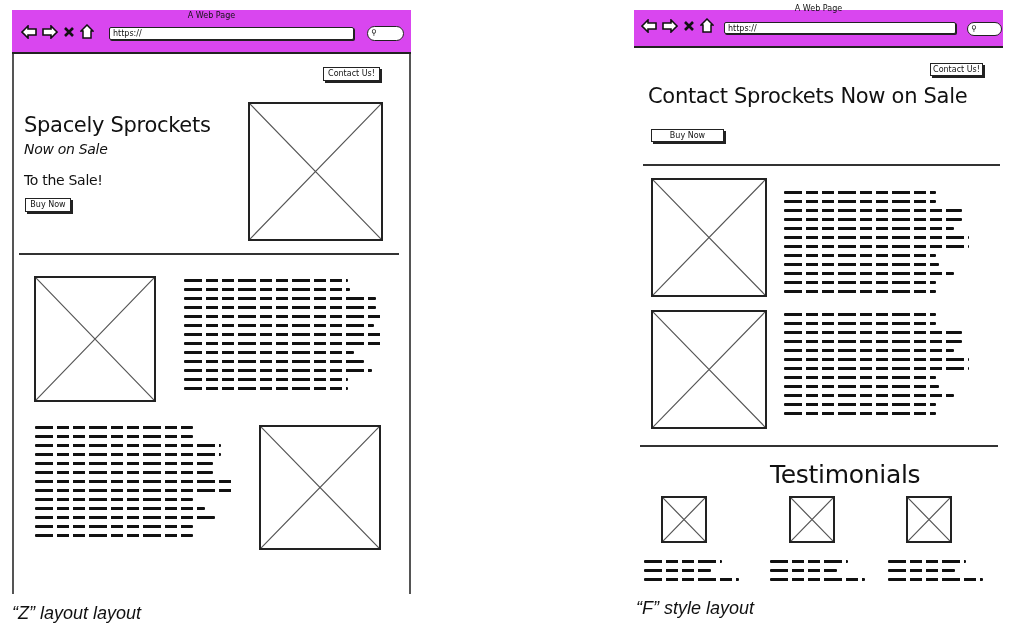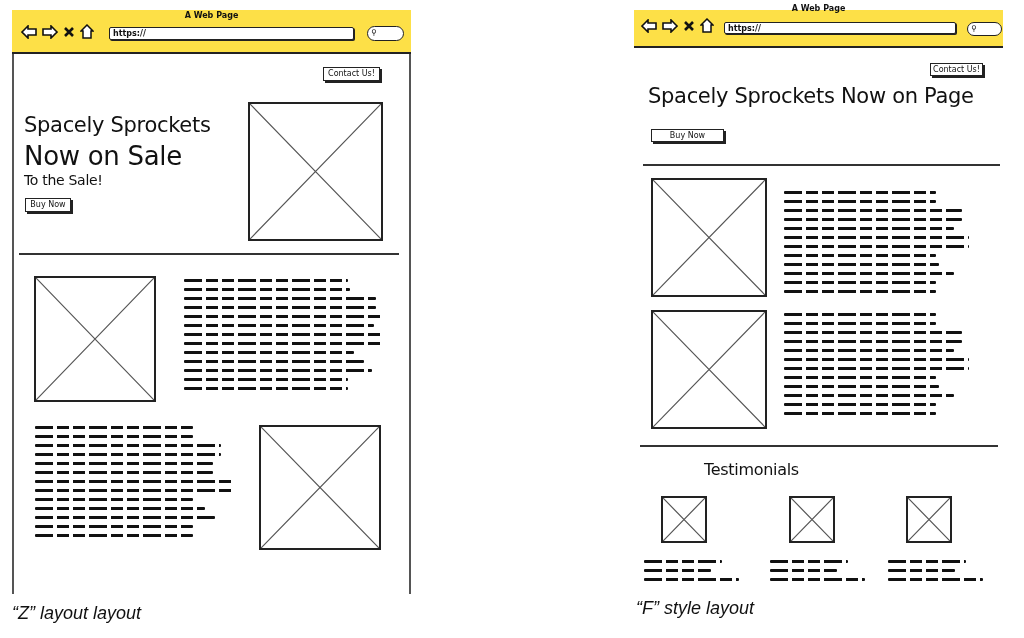--- a/index.html
+++ b/index.html
@@ -1,18 +1,18 @@
 <!DOCTYPE html>
 <html><head>
 <meta charset="utf-8">
 <style>
   html,body{margin:0;padding:0;background:#fff;}
   body{width:1024px;height:638px;position:relative;overflow:hidden;font-family:"DejaVu Sans",sans-serif;color:#111;}
   .wire{position:absolute;background:#fff;}
-  .chrome{position:absolute;left:0;top:0;background:#fde047;border-bottom:2px solid #222;font-weight:bold;}
+  .chrome{position:absolute;left:0;top:0;background:#d946ef;border-bottom:2px solid #222;}
   .chrome .title{position:absolute;left:0;right:0;text-align:center;font-size:8px;color:#111;}
   .navicons{position:absolute;display:flex;gap:5px;align-items:center;}
   .navicons svg{display:block;}
   .url{position:absolute;background:#fff;border:1.5px solid #222;border-radius:2px;font-size:8px;line-height:11px;padding-left:3px;box-sizing:border-box;box-shadow:1px 1px 0 #222;}
   .search{position:absolute;background:#fff;border:1.5px solid #222;border-radius:10px;box-sizing:border-box;}
   .search span{position:absolute;left:3px;top:1px;font-size:8px;}
   .btn{position:absolute;background:#fff;border:1.5px solid #222;box-shadow:2px 2px 0 #222;font-size:8px;text-align:center;box-sizing:border-box;line-height:12px;}
   .h1{position:absolute;font-family:"DejaVu Sans",sans-serif;font-weight:500;color:#111;letter-spacing:-0.3px;}
   .ph{position:absolute;border:2px solid #222;box-sizing:border-box;background:#fff;}
   .ph svg{position:absolute;left:0;top:0;width:100%;height:100%;}
@@ -44,21 +44,21 @@
     <div class="url" style="left:97px;top:17px;width:245px;height:13px;">https://</div>
     <div class="search" style="left:355px;top:16px;width:37px;height:15px;">
       <span>⚲</span>
     </div>
   </div>
   <div class="wire" style="left:12px;top:54px;width:399px;height:540px;border-left:2px solid #555;border-right:2px solid #555;box-sizing:border-box;"></div>
 
   <div class="btn" style="left:323px;top:67px;width:57px;height:14px;">Contact Us!</div>
 
   <div class="h1" style="left:24px;top:113px;font-size:21px;">Spacely Sprockets</div>
-  <div class="h1" style="left:24px;top:141px;font-size:26px;">Now on Sale</div>
+  <div class="h1" style="left:24px;top:141px;font-size:14px;font-style:italic;">Now on Sale</div>
   <div class="h1" style="left:24px;top:172px;font-size:14px;">To the Sale!</div>
   <div class="btn" style="left:25px;top:198px;width:46px;height:14px;">Buy Now</div>
 
   <div class="ph" style="left:248px;top:102px;width:135px;height:139px;">
     <svg viewBox="0 0 100 100" preserveAspectRatio="none">
         <path d="M0 0 L100 100 M100 0 L0 100" stroke="#555" stroke-width="1.2" vector-effect="non-scaling-stroke"></path>
       </svg>
   </div>
 
   <div class="rule" style="left:19px;top:253px;width:380px;"></div>
@@ -125,21 +125,21 @@
           <path d="M7 1 L13 7 L11 7 L11 14 L3 14 L3 7 L1 7 Z" fill="#fff" stroke="#111" stroke-width="1.5"></path>
         </svg>
     </div>
     <div class="url" style="left:90px;top:12px;width:232px;height:12px;">https://</div>
     <div class="search" style="left:333px;top:12px;width:35px;height:14px;">
       <span>⚲</span>
     </div>
   </div>
 
   <div class="btn" style="left:930px;top:63px;width:53px;height:13px;">Contact Us!</div>
-  <div class="h1" style="left:648px;top:84px;font-size:21px;white-space:nowrap;">Spacely Sprockets Now on Page</div>
+  <div class="h1" style="left:648px;top:84px;font-size:21px;white-space:nowrap;">Contact Sprockets Now on Sale</div>
   <div class="btn" style="left:651px;top:129px;width:73px;height:13px;">Buy Now</div>
 
   <div class="rule" style="left:643px;top:164px;width:357px;"></div>
 
   <div class="ph" style="left:651px;top:178px;width:116px;height:119px;">
     <svg viewBox="0 0 100 100" preserveAspectRatio="none">
         <path d="M0 0 L100 100 M100 0 L0 100" stroke="#555" stroke-width="1.2" vector-effect="non-scaling-stroke"></path>
       </svg>
   </div>
   <div class="lorem" style="left:784px;top:191px;width:185px;">
@@ -172,21 +172,21 @@
       <div style="width:100%"></div>
       <div style="width:82%"></div>
     <div style="width:84%"></div>
       <div style="width:92%"></div>
       <div style="width:82%"></div>
       <div style="width:82%"></div>
   </div>
 
   <div class="rule" style="left:640px;top:445px;width:358px;"></div>
 
-  <div class="h1" style="left:704px;top:460px;font-size:16px;">Testimonials</div>
+  <div class="h1" style="left:770px;top:460px;font-size:25px;">Testimonials</div>
 
   <div class="ph" style="left:661px;top:496px;width:46px;height:47px;">
     <svg viewBox="0 0 100 100" preserveAspectRatio="none">
         <path d="M0 0 L100 100 M100 0 L0 100" stroke="#555" stroke-width="1.2" vector-effect="non-scaling-stroke"></path>
       </svg>
   </div>
   <div class="ph" style="left:789px;top:496px;width:46px;height:47px;">
     <svg viewBox="0 0 100 100" preserveAspectRatio="none">
         <path d="M0 0 L100 100 M100 0 L0 100" stroke="#555" stroke-width="1.2" vector-effect="non-scaling-stroke"></path>
       </svg>

